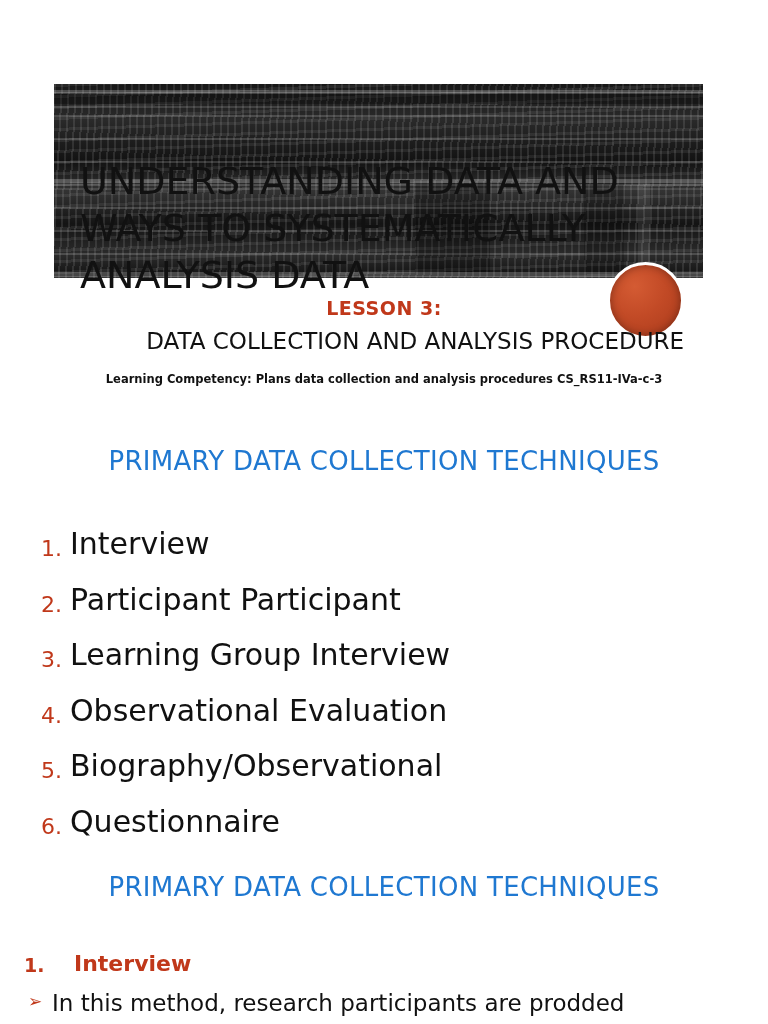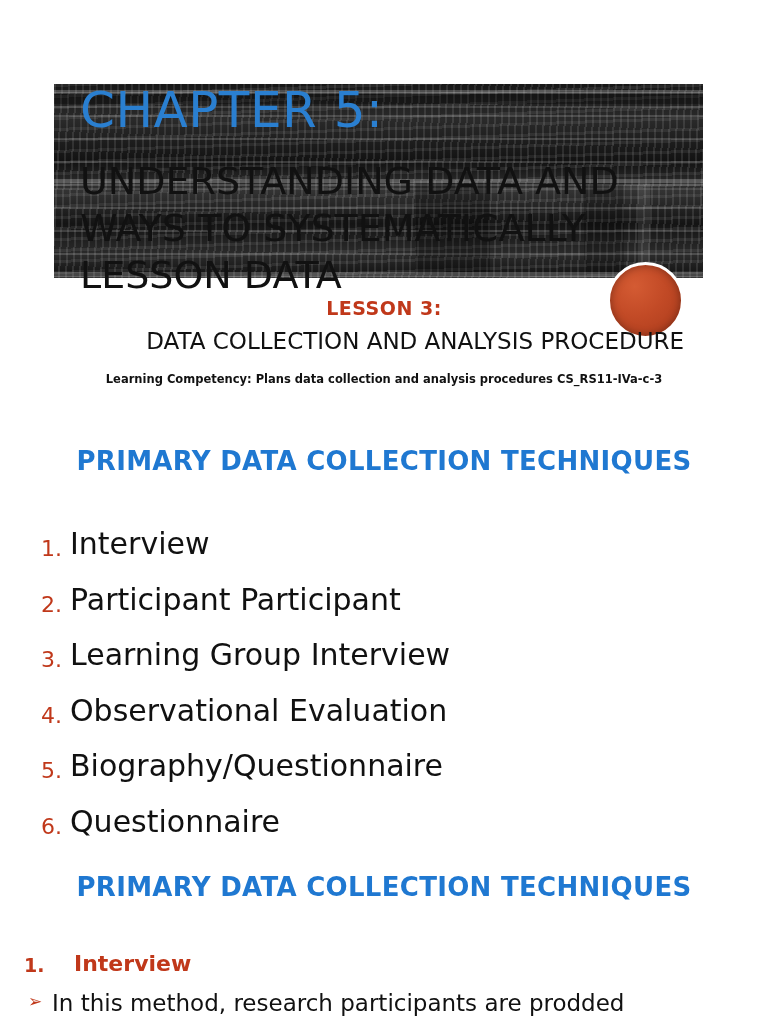--- a/index.html
+++ b/index.html
@@ -115,21 +115,21 @@
     left: 0; top: 430px;
     width: 768px;
     height: 430px;
   }
   .section-heading {
     width: 768px;
     text-align: center;
     color: #1f78d1;
     font-size: 26px;
     line-height: 35px;
-    font-weight: bold;
+    font-weight: normal;
     letter-spacing: 0.3px;
   }
   .slide2 .section-heading {
     position: absolute;
     left: 0; top: 14px;
   }
   ol.tech-list {
     position: absolute;
     left: 22px;
     top: 86px;
@@ -210,39 +210,38 @@
     <div class="band-streak" style="left:0;top:22px;width:649px;height:2px;opacity:.6;"></div>
     <div class="band-streak" style="left:0;top:95px;width:649px;height:4px;"></div>
     <div class="band-streak" style="left:0;top:104px;width:649px;height:2px;opacity:.5;"></div>
     <div class="band-streak" style="left:0;top:188px;width:649px;height:5px;"></div>
     <div class="band-dark" style="left:0;top:10px;width:649px;height:10px;opacity:.5;"></div>
     <div class="band-dark" style="left:362px;top:99px;width:74px;height:89px;opacity:.45;"></div>
     <div class="band-dark" style="left:530px;top:99px;width:40px;height:89px;opacity:.35;"></div>
     <div class="band-streak" style="left:584px;top:99px;width:12px;height:89px;opacity:.35;"></div>
   </div>
 
-  <h1 class="chapter-title">CHAPTER 5:</h1>
-  <h2 class="chapter-sub">UNDERSTANDING DATA AND WAYS TO SYSTEMATICALLY LESSON DATA</h2>
+  <h2 class="chapter-sub">UNDERSTANDING DATA AND WAYS TO SYSTEMATICALLY ANALYSIS DATA</h2>
 
   <div class="circle-deco big"></div>
 
   <div class="lesson-label">LESSON 3:</div>
   <div class="lesson-title">DATA COLLECTION AND ANALYSIS PROCEDURE</div>
   <div class="competency">Learning Competency: Plans data collection and analysis procedures CS_RS11-IVa-c-3</div>
 </section>
 
 <section class="slide2">
   <div class="section-heading">PRIMARY DATA COLLECTION TECHNIQUES</div>
 
   <ol class="tech-list">
     <li>Interview</li>
     <li>Participant Participant</li>
     <li>Learning Group Interview</li>
     <li>Observational Evaluation</li>
-    <li>Biography/Questionnaire</li>
+    <li>Biography/Observational</li>
     <li>Questionnaire</li>
   </ol>
 
 </section>
 
 <section class="slide3">
   <div class="section-heading">PRIMARY DATA COLLECTION TECHNIQUES</div>
   <div class="s3-num">1.</div>
   <div class="s3-item">Interview</div>
   <div class="s3-bullet-arrow">➢</div>

